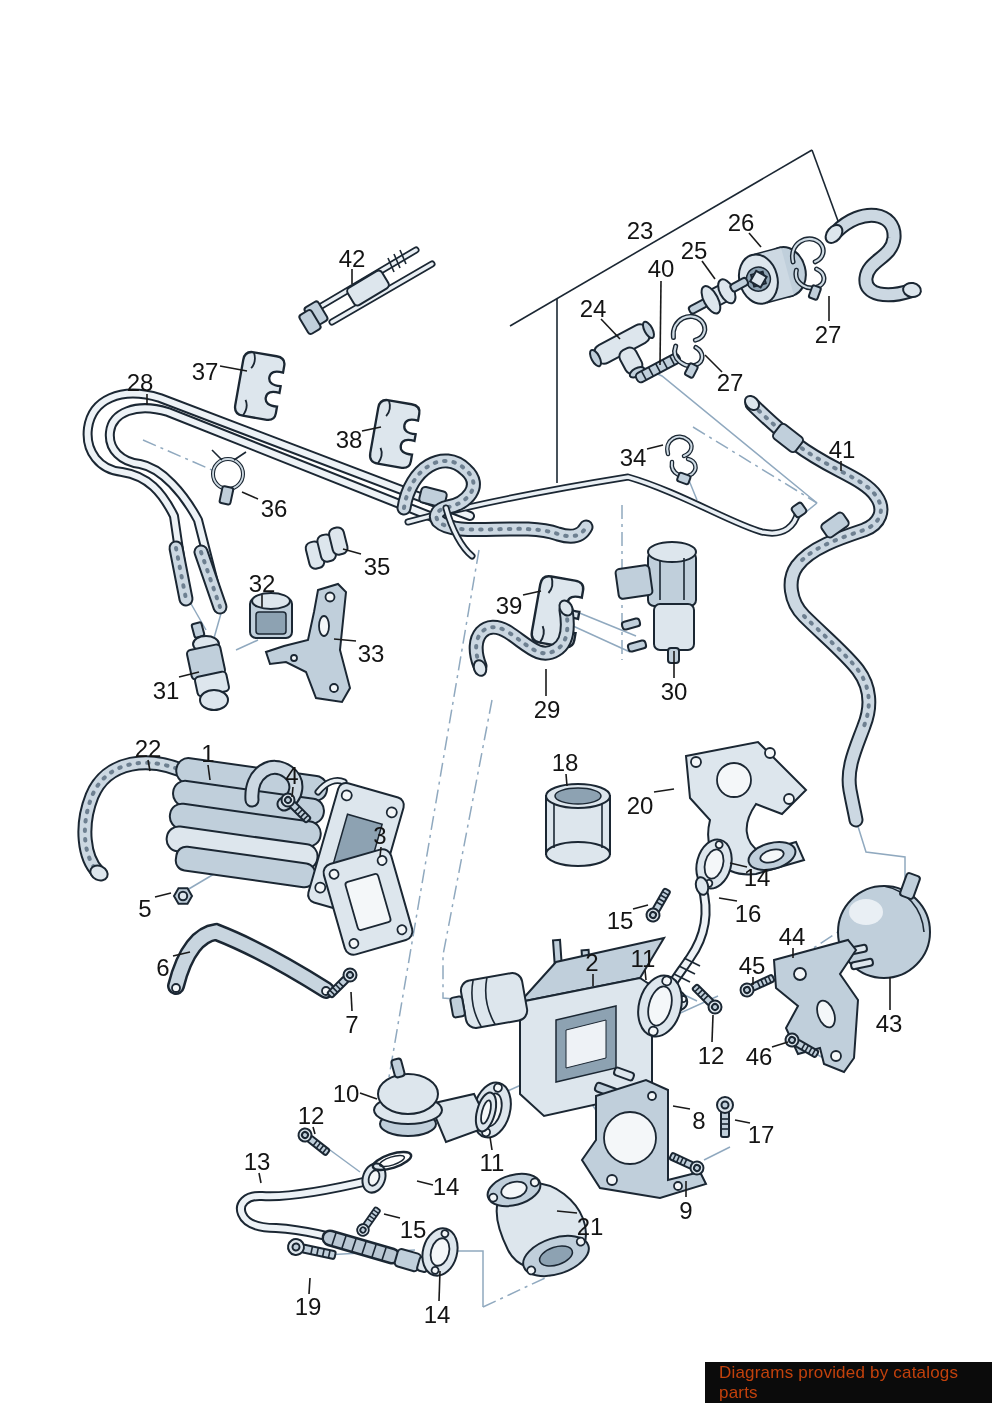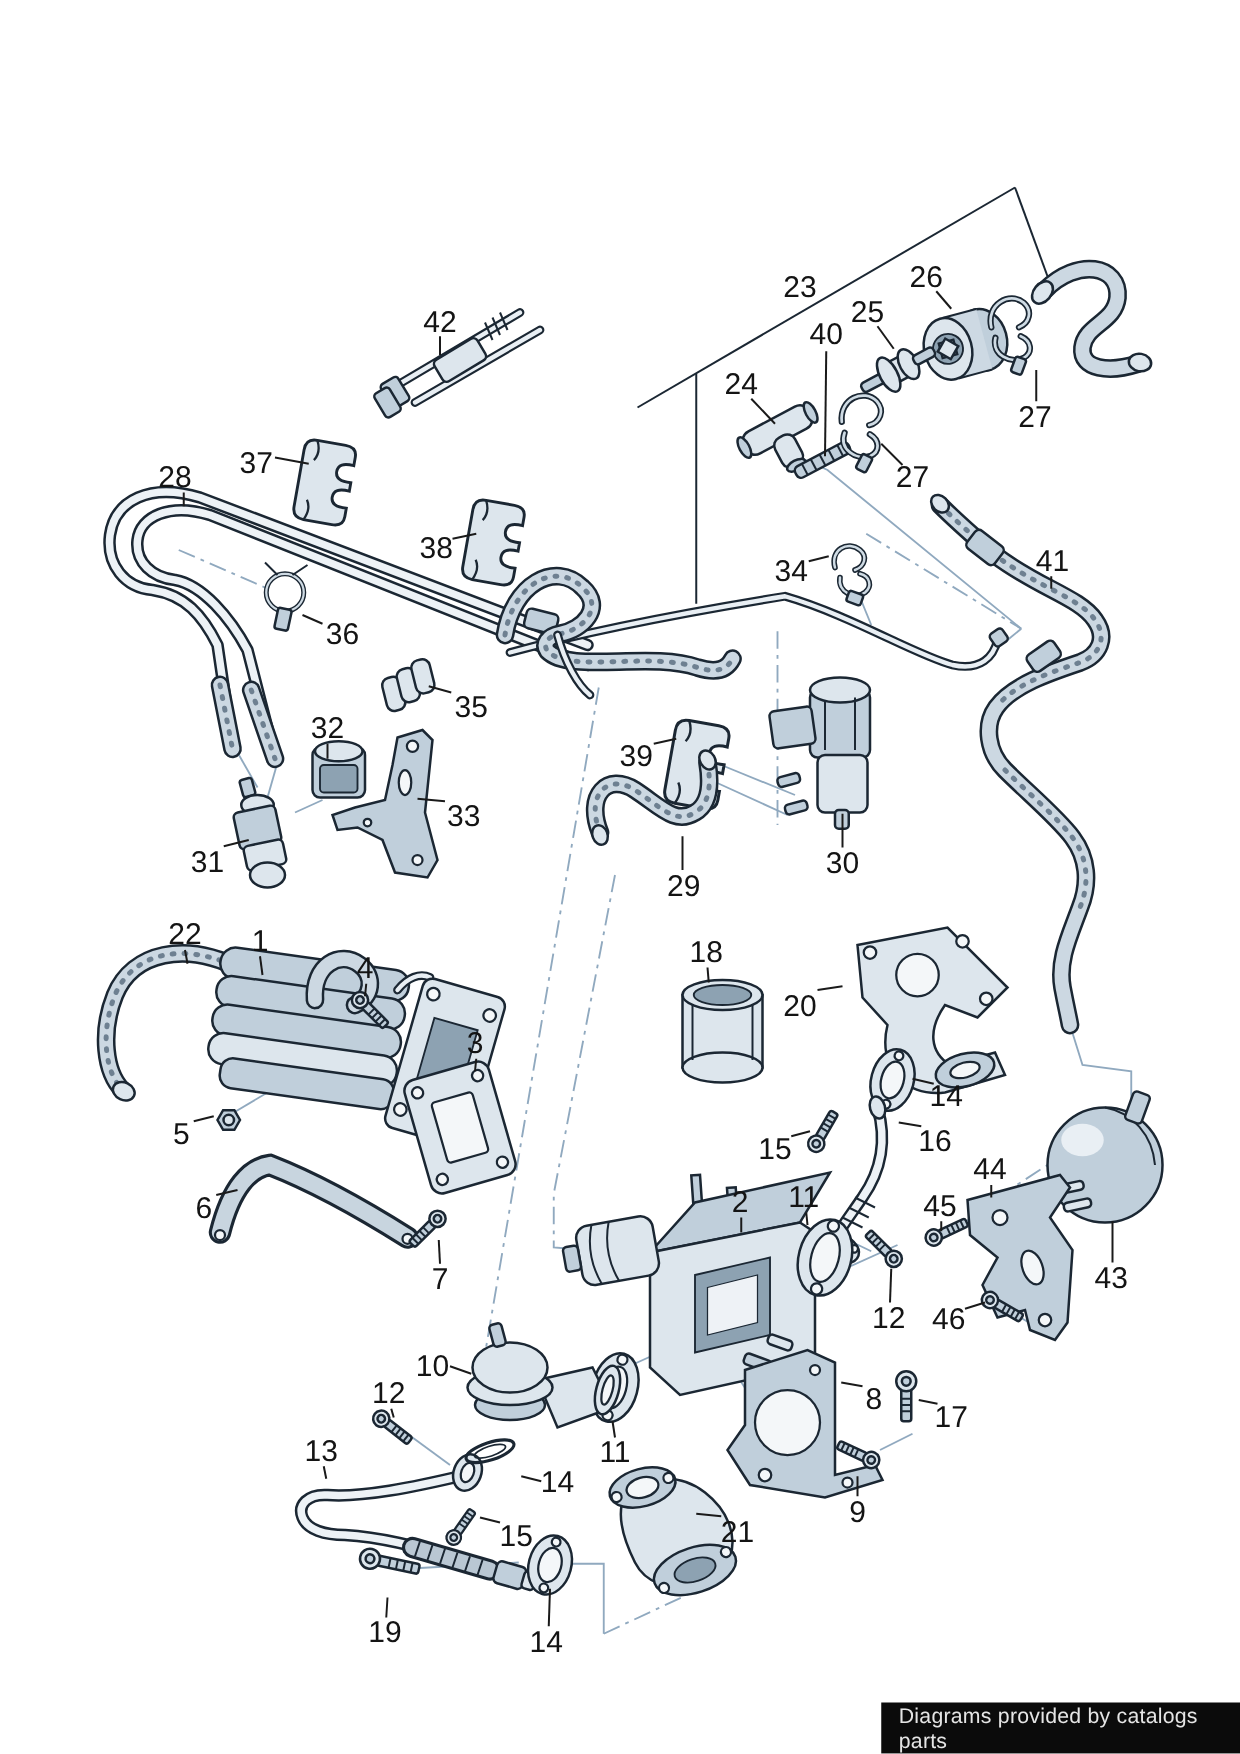--- a/index.html
+++ b/index.html
@@ -570,16 +570,16 @@
         <text x="492" y="1162" text-anchor="middle" dominant-baseline="central" class="plabel">11</text>
         <line x1="577" y1="1213" x2="557" y2="1211" class="leader"></line>
         <text x="590" y="1226" text-anchor="middle" dominant-baseline="central" class="plabel">21</text>
         <line x1="309" y1="1294" x2="310" y2="1278" class="leader"></line>
         <text x="308" y="1306" text-anchor="middle" dominant-baseline="central" class="plabel">19</text>
         <line x1="439" y1="1301" x2="440" y2="1271" class="leader"></line>
         <text x="437" y="1314" text-anchor="middle" dominant-baseline="central" class="plabel">14</text>
       </g>
 </svg>
 
-<div class="credit" style="background: rgb(11, 11, 11); color: #e5e5e5; justify-content: flex-end;">
+<div class="credit" style="background: rgb(11, 11, 11); color: #c2410c; justify-content: flex-end;">
   <span>Diagrams provided by catalogs parts</span>
 </div>
 </div>
 
 </body></html>

